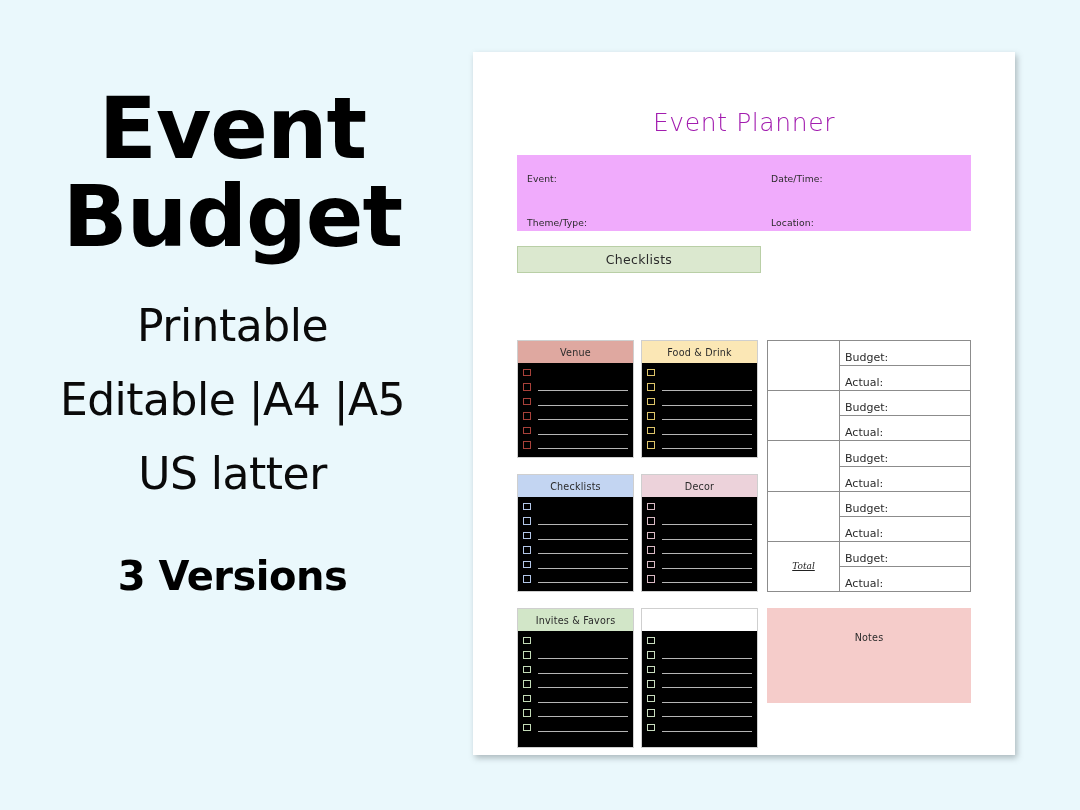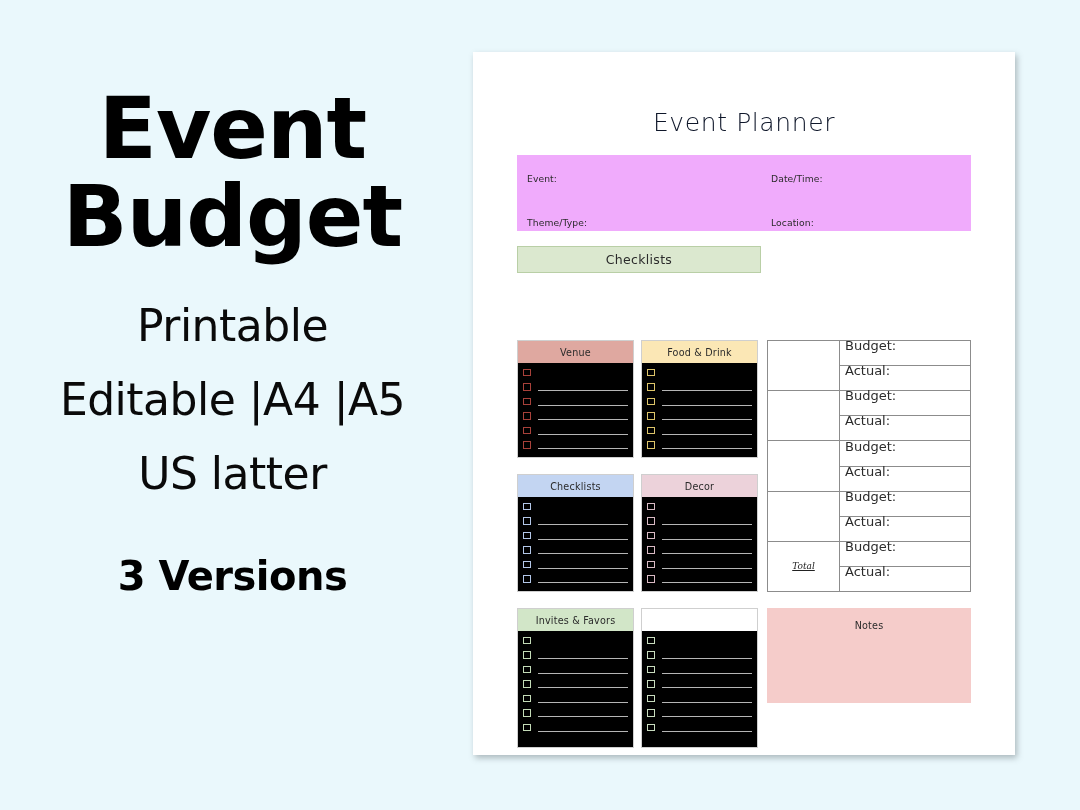--- a/index.html
+++ b/index.html
@@ -73,21 +73,21 @@
     height: 703px;
     background: #ffffff;
     box-shadow: 2px 3px 6px rgba(80,90,95,0.40);
     box-sizing: border-box;
   }
   #sheet-title {
     text-align: center;
     font-family: "DejaVu Sans", sans-serif;
     font-weight: 300;
     font-size: 25px;
-    color: #0f172a;
+    color: #a21caf;
     letter-spacing: 0.6px;
     margin: 0;
     padding-top: 56px;
   }
 
   
   #event-info {
     position: absolute;
     left: 44px;
     top: 103px;
@@ -220,42 +220,42 @@
     flex: 1 1 auto;
     display: flex;
     flex-direction: column;
     min-width: 0;
   }
   .bg-cell {
     flex: 1 1 0;
     display: flex;
     align-items: flex-end;
     padding-left: 5px;
-    padding-bottom: 12px;
-    box-sizing: border-box;
-    font-family: "DejaVu Sans", sans-serif;
-    font-size: 13px;
+    padding-bottom: 1px;
+    box-sizing: border-box;
+    font-family: "DejaVu Sans", sans-serif;
+    font-size: 11px;
     color: #2b2b2b;
     min-height: 0;
   }
   .bg-cell.topcell { border-bottom: 1px solid #8c8c8c; }
 
   
   #notes-box {
     position: absolute;
     left: 294px;
     top: 556px;
     width: 204px;
     height: 95px;
     background: #f5ccca;
     box-sizing: border-box;
   }
   #notes-label {
     text-align: center;
-    padding-top: 12px;
+    padding-top: 24px;
     font-family: "DejaVu Sans", sans-serif;
     font-size: 9.6px;
     color: #2b2b2b;
     letter-spacing: 0.2px;
   }
 </style>
 </head>
 <body>
 
 <div id="promo-panel">

